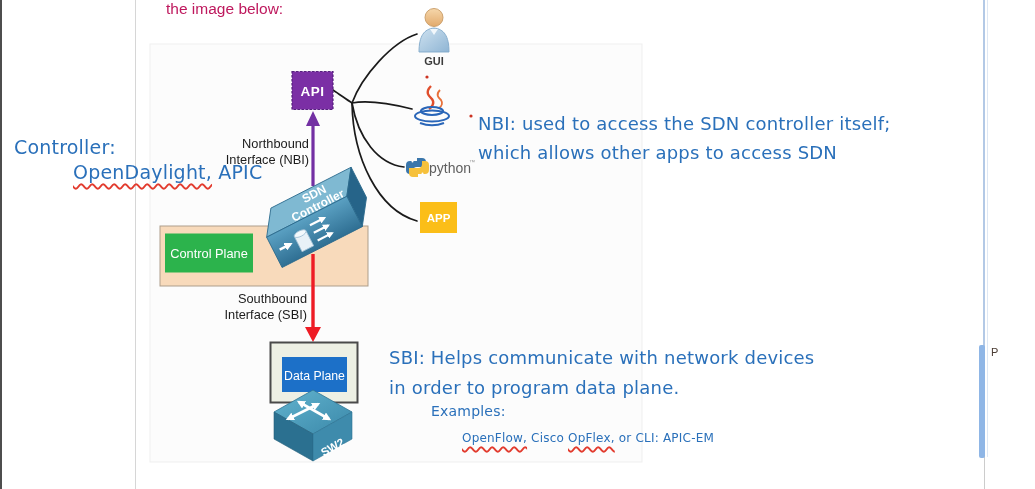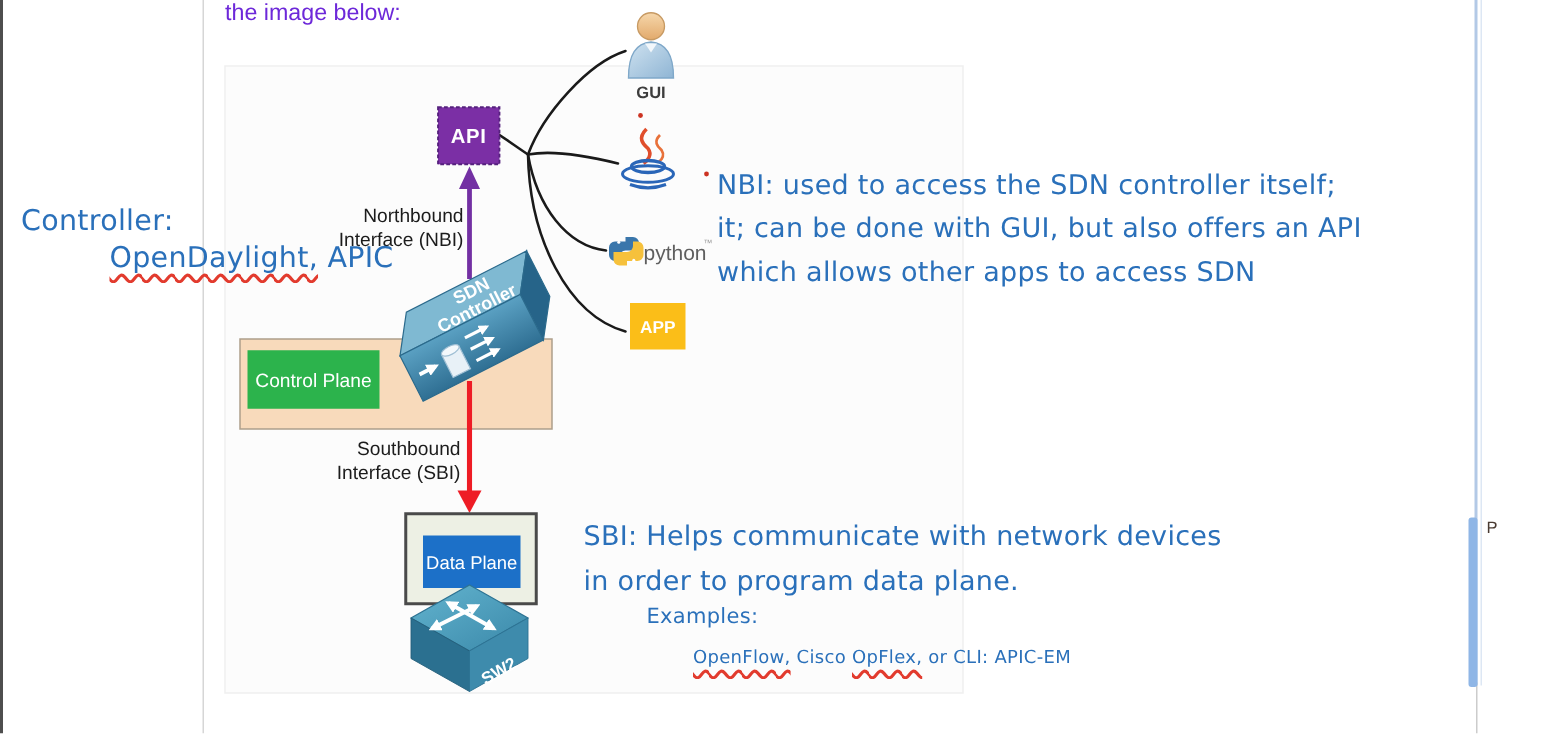--- a/index.html
+++ b/index.html
@@ -8,21 +8,21 @@
   .abs{position:absolute;}
   
   .edge-dark{left:0;top:0;width:2px;height:489px;background:#4e4e4e;}
   .rule-left{left:135px;top:0;width:1px;height:489px;background:#d6d6d6;}
   .rule-right-blue{left:983px;top:0;width:2px;height:457px;background:#b3c9e6;}
   .rule-right-blue2{left:987px;top:0;width:1px;height:457px;background:#dde7f4;}
   .rule-right-gray{left:984px;top:455px;width:1px;height:34px;background:#cccccc;}
   .scroll-thumb{left:979px;top:345px;width:6px;height:113px;background:#8fb6e6;border-radius:2px;}
   .p-letter{left:991px;top:346px;font-size:11px;color:#4a3b32;}
   
-  .prompt{left:150px;top:0px;font-size:15.5px;color:#6d28d9;}
+  .prompt{left:166px;top:0px;font-size:15.5px;color:#be185d;}
   
   .hw{position:absolute;white-space:nowrap;font-family:"DejaVu Sans",sans-serif;
       font-weight:400;color:#2a70ba;letter-spacing:0.2px;}
   .hw-ctrl1{left:14px;top:136px;font-size:19px;}
   .hw-ctrl2{left:28px;top:161px;font-size:19px;margin-left:45px;}
   .hw-nbi{left:478px;top:109px;font-size:18px;line-height:29px;}
   .hw-sbi1{left:389px;top:347px;font-size:18px;}
   .hw-sbi2{left:389px;top:377px;font-size:18px;}
   .hw-sbi3{left:431px;top:403px;font-size:14px;}
   .hw-sbi4{left:462px;top:431px;font-size:12px;}
@@ -154,20 +154,19 @@
 
   <circle cx="427" cy="77" r="1.6" fill="#cc3322"></circle>
   <circle cx="471" cy="116" r="1.6" fill="#cc3322"></circle>
 </svg>
 
 <div class="hw hw-ctrl1">Controller:</div>
 <div class="hw hw-ctrl2"><span class="wavy">OpenDaylight,</span><span> APIC</span></div>
 
 <div class="hw hw-nbi">
   <div>NBI: used to access the SDN controller itself;</div>
-  <div>it; can be done with GUI, but also offers an API</div>
   <div>which allows other apps to access SDN</div>
 </div>
 
 <div class="hw hw-sbi1">SBI: Helps communicate with network devices</div>
 <div class="hw hw-sbi2">in order to program data plane.</div>
 <div class="hw hw-sbi3">Examples:</div>
 <div class="hw hw-sbi4"><span class="wavy">OpenFlow,</span><span> Cisco </span><span class="wavy">OpFlex,</span><span> or CLI: APIC-EM</span></div>
 
 </body></html>

